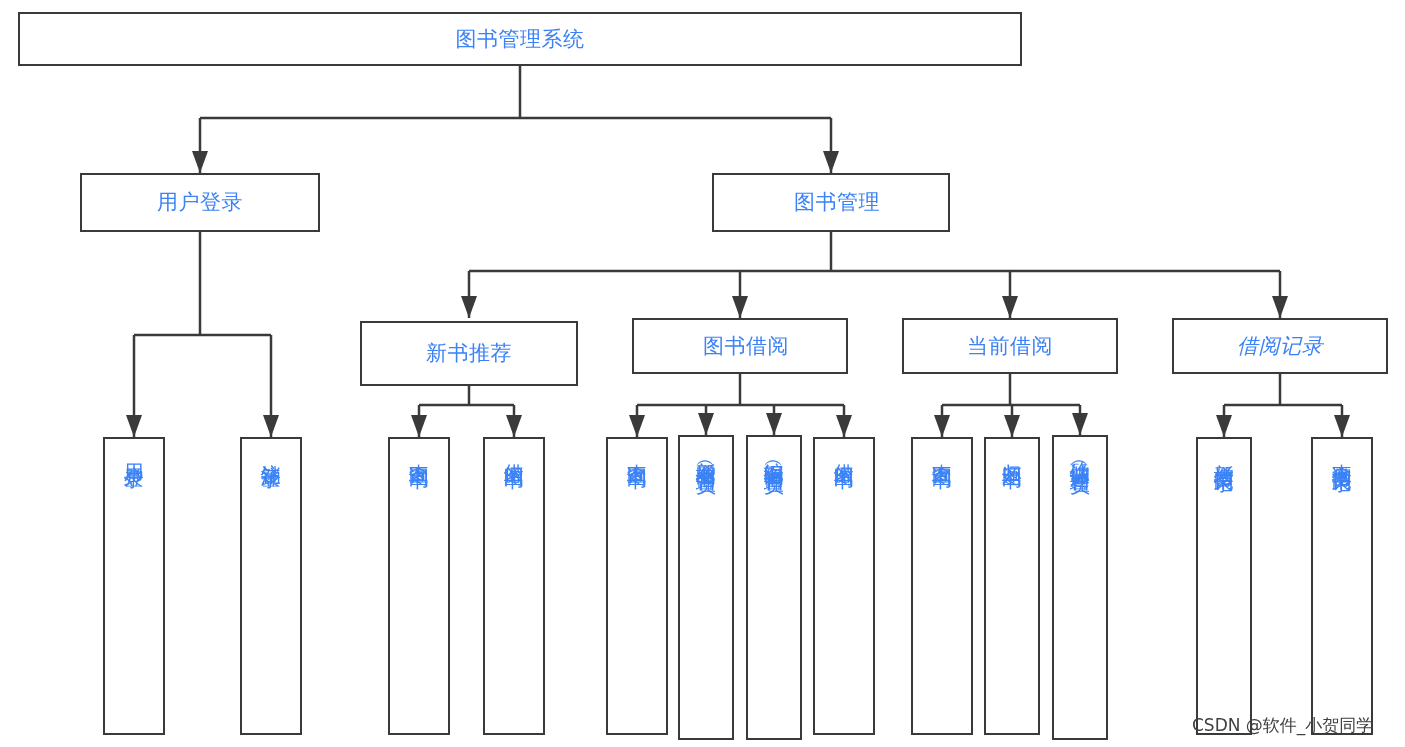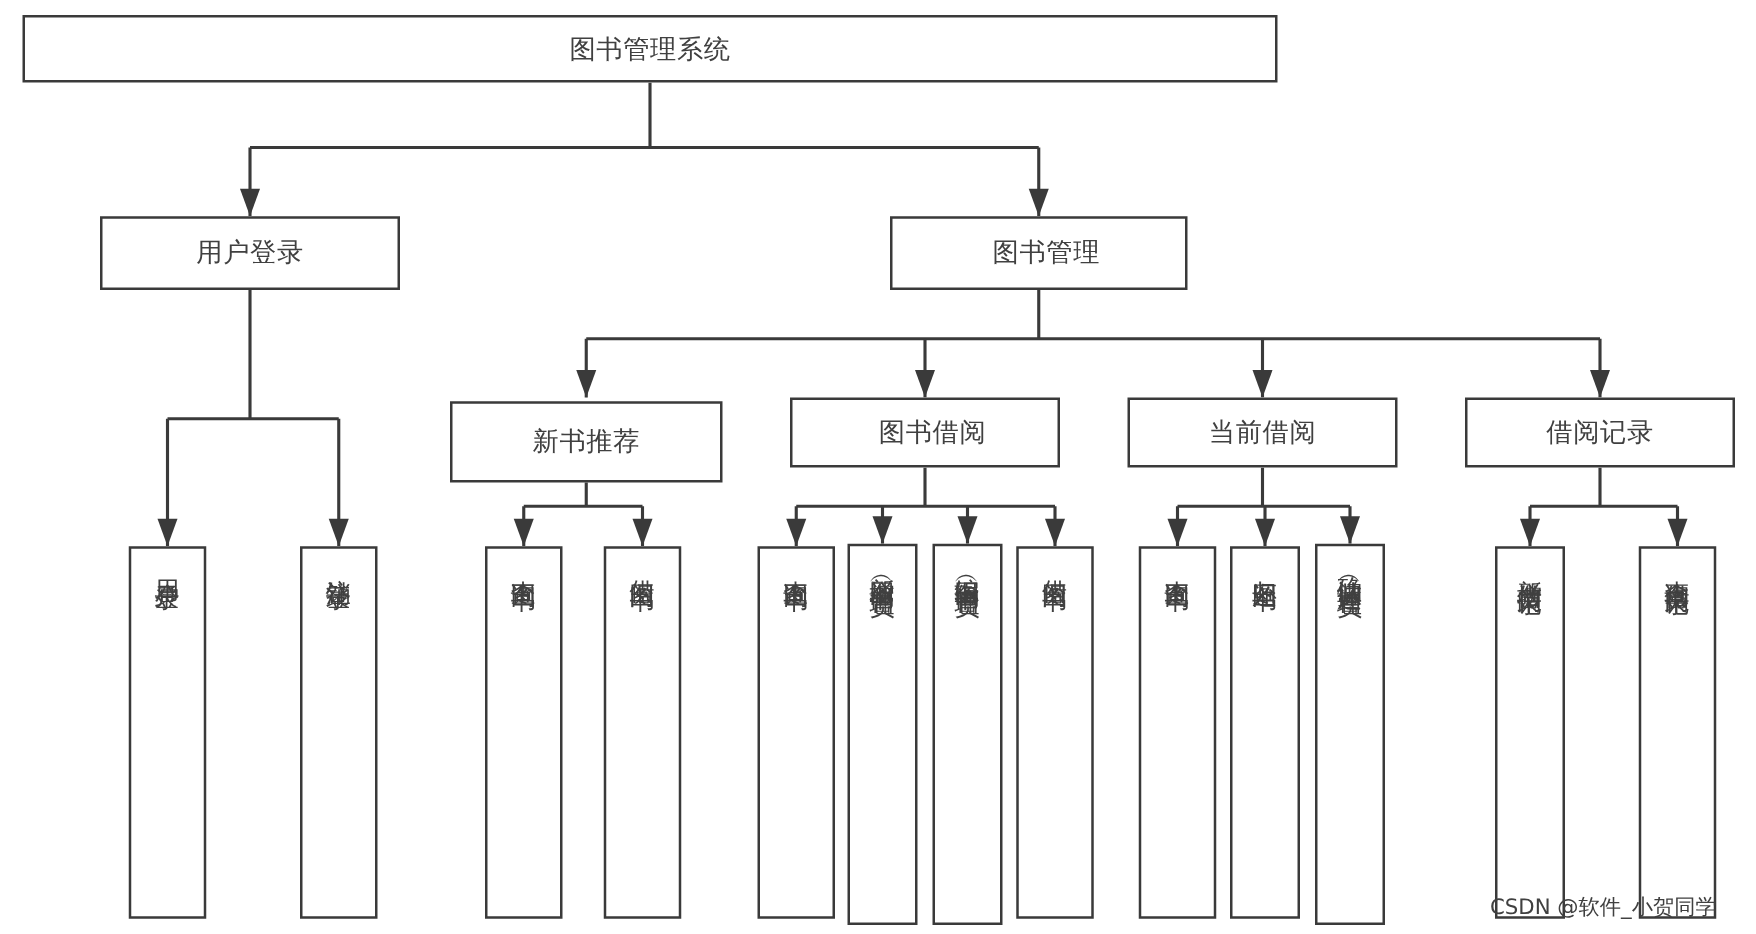--- a/index.html
+++ b/index.html
@@ -28,21 +28,21 @@
     position: absolute;
     box-sizing: border-box;
     background: #ffffff;
     border: 2px solid #3a3a3a;
     display: flex;
     align-items: center;
     justify-content: center;
     z-index: 2;
   }
   .node-label {
-    color: #404040;
+    color: #3b82f6;
     font-size: 21px;
     line-height: 1.15;
     letter-spacing: 0.5px;
     white-space: nowrap;
   }
   .node.horizontal .node-label {
     writing-mode: horizontal-tb;
   }
   .node.vertical {
     align-items: flex-start;
@@ -143,21 +143,21 @@
   </div>
 
   <div class="node horizontal" style="left: 632px; top: 318px; width: 216px; height: 56px; padding-left: 12px;">
     <span class="node-label">图书借阅</span>
   </div>
 
   <div class="node horizontal" style="left: 902px; top: 318px; width: 216px; height: 56px;">
     <span class="node-label">当前借阅</span>
   </div>
 
-  <div class="node horizontal" style="left: 1172px; top: 318px; width: 216px; height: 56px;">
+  <div class="node horizontal" style="left: 1172px; top: 318px; width: 216px; height: 56px; font-style: italic;">
     <span class="node-label">借阅记录</span>
   </div>
 
   <div class="node vertical" style="left: 103px; top: 437px; width: 62px; height: 298px;">
     <span class="node-label">用户登录</span>
   </div>
 
   <div class="node vertical" style="left: 240px; top: 437px; width: 62px; height: 298px;">
     <span class="node-label">注销登录</span>
   </div>

